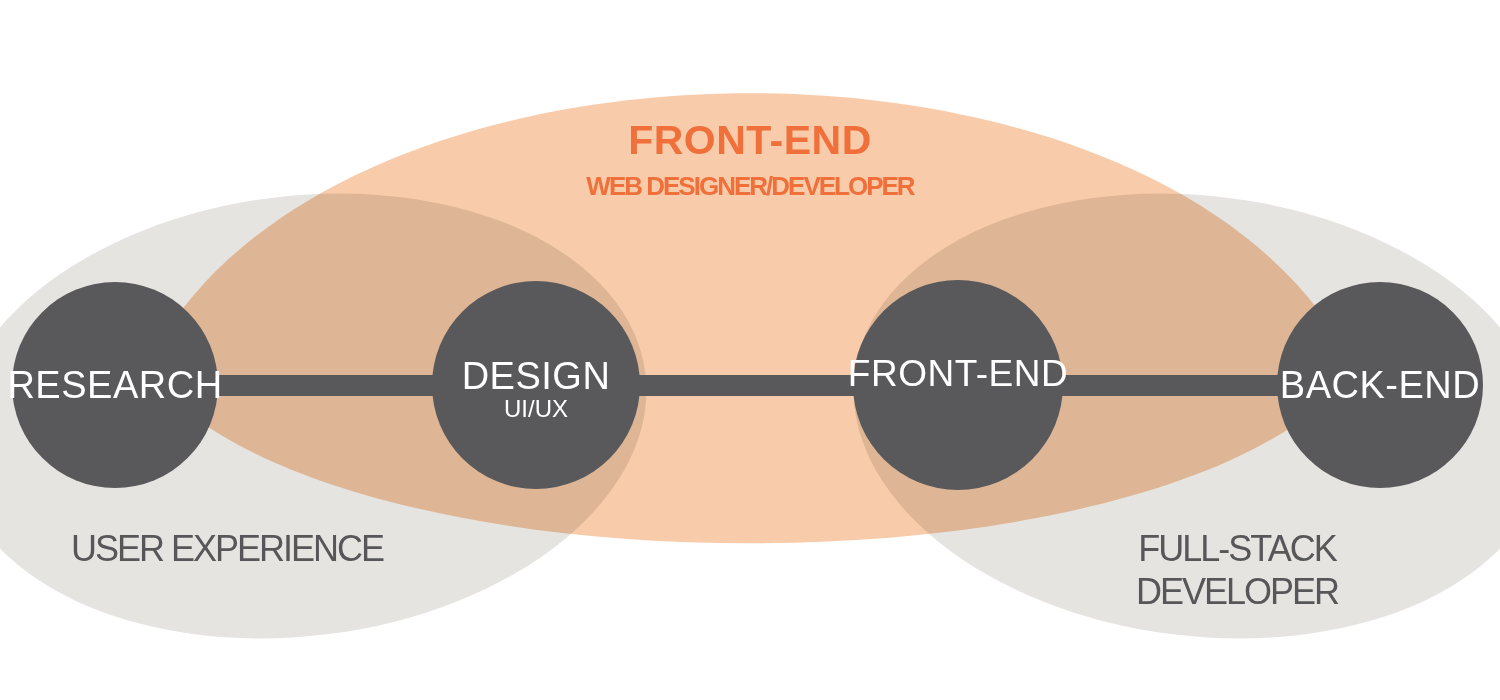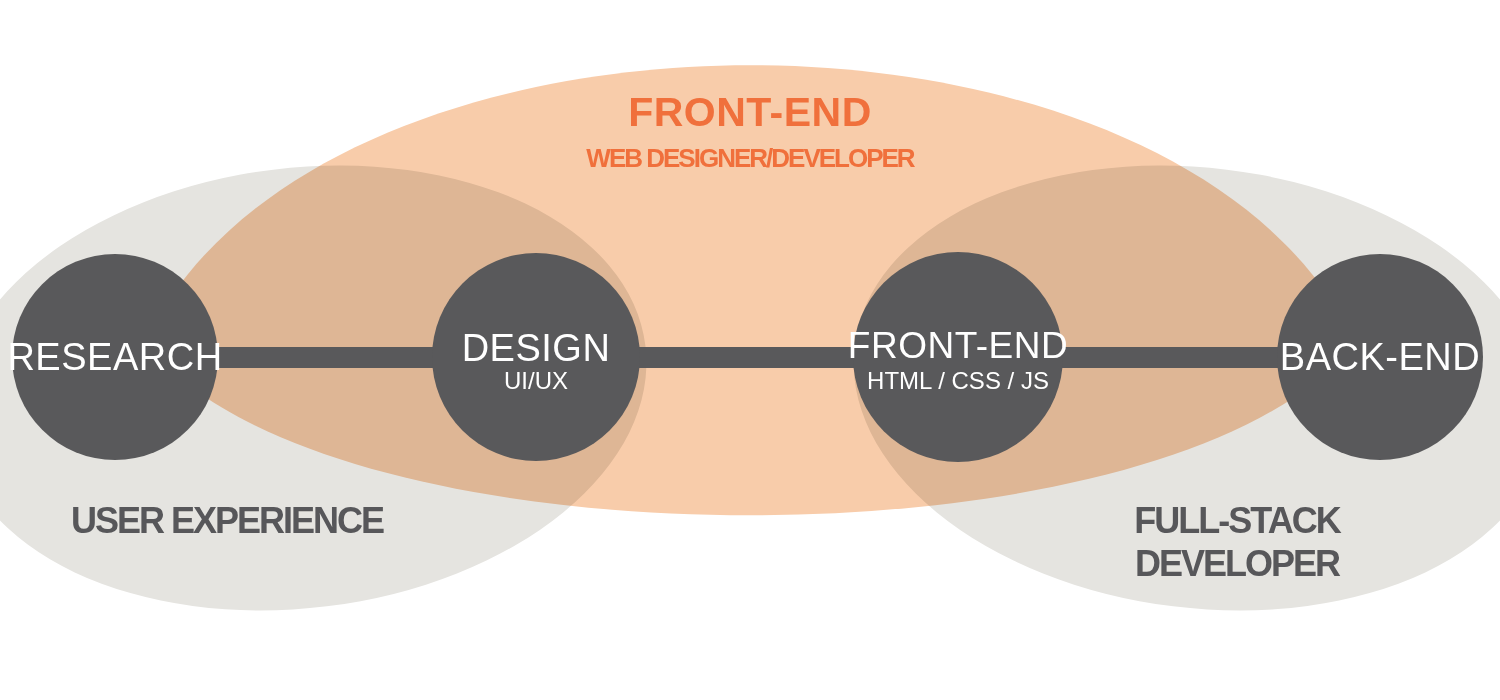--- a/index.html
+++ b/index.html
@@ -1,27 +1,28 @@
 <!DOCTYPE html>
 <html style="--gray-fill: #E5E4E0; --orange-fill: #F8CCAA; --overlap-tan: #DCB495; --dark-fill: #59595B; --orange-text: #F0703C; --label-text: #57575A; --node-text: #FFFFFF; --background: #FFFFFF;"><head>
 <meta charset="utf-8">
 <style>
   html,body{margin:0;padding:0;background:#fff;}
   .canvas{
     position:relative;width:1500px;height:616px;overflow:hidden;background:#fff;
     font-family:"Liberation Sans", sans-serif;
+    margin-top:28px;
   }
   .venn-svg{position:absolute;left:0;top:0;isolation:isolate;}
   .blend{mix-blend-mode:multiply;}
   .txt{position:absolute;display:flex;align-items:center;justify-content:center;
        text-align:center;white-space:nowrap;}
   .title-line{color:var(--orange-text);font-weight:bold;}
   .title-1{left:450px;top:90px;width:600px;height:44px;font-size:41px;letter-spacing:0.5px;}
   .title-2{left:450px;top:136px;width:600px;height:44px;font-size:26px;letter-spacing:-2px;}
-  .zone-label{color:var(--label-text);font-weight:bold;font-size:36px;letter-spacing:-2px;}
+  .zone-label{color:var(--label-text);font-weight:normal;font-size:36px;letter-spacing:-2px;}
   .ux-1{left:77px;top:500px;width:300px;height:42px;}
   .ux-2{left:77px;top:543px;width:300px;height:42px;}
   .fs-1{left:1087px;top:500px;width:300px;height:42px;}
   .fs-2{left:1087px;top:543px;width:300px;height:42px;}
   .node-label{color:#fff;font-weight:400;}
   .nl-main{font-size:38px;letter-spacing:0.5px;}
   .nl-sub{font-size:24px;letter-spacing:0px;}
   .research-l{left:-35px;top:333px;width:300px;height:48px;}
   .design-l{left:386px;top:324px;width:300px;height:48px;}
   .design-s{left:386px;top:366px;width:300px;height:30px;}
@@ -52,21 +53,20 @@
 
   <div class="txt title-line title-1">FRONT-END</div>
   <div class="txt title-line title-2">WEB DESIGNER/DEVELOPER</div>
 
   <div class="txt node-label nl-main research-l">RESEARCH</div>
 
   <div class="txt node-label nl-main design-l">DESIGN</div>
   <div class="txt node-label nl-sub design-s">UI/UX</div>
 
   <div class="txt node-label nl-main frontend-l">FRONT-END</div>
-  <div class="txt node-label nl-sub frontend-s">HTML / CSS / JS</div>
 
   <div class="txt node-label nl-main backend-l">BACK-END</div>
 
   <div class="txt zone-label ux-1">USER EXPERIENCE</div>
 
   <div class="txt zone-label fs-1">FULL-STACK</div>
   <div class="txt zone-label fs-2">DEVELOPER</div>
 
 </div>
 

